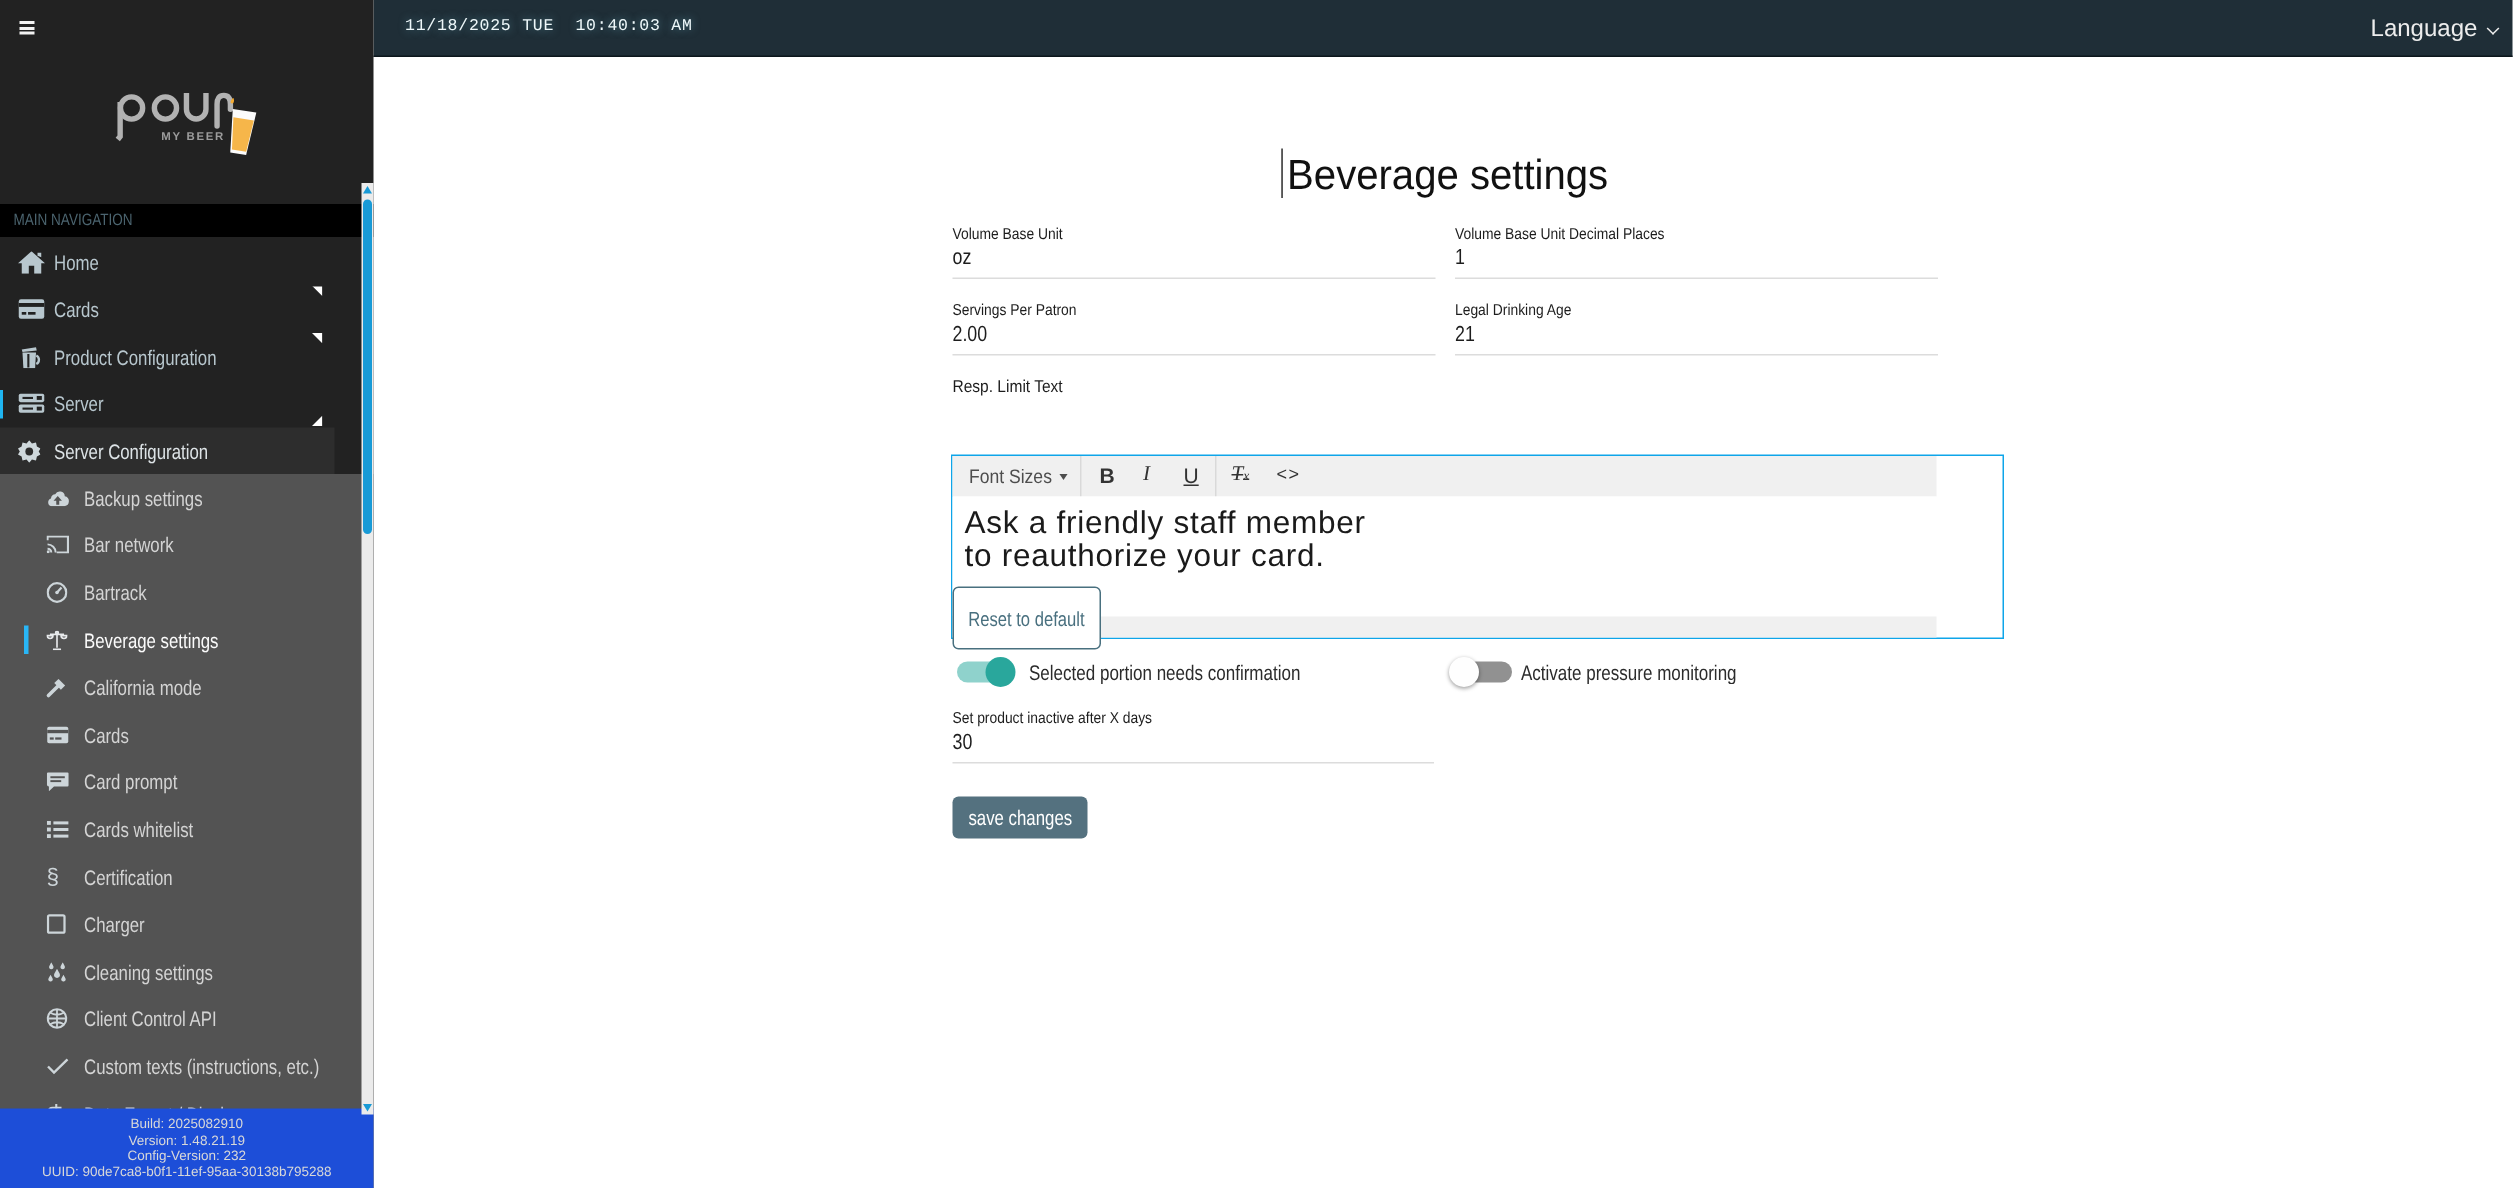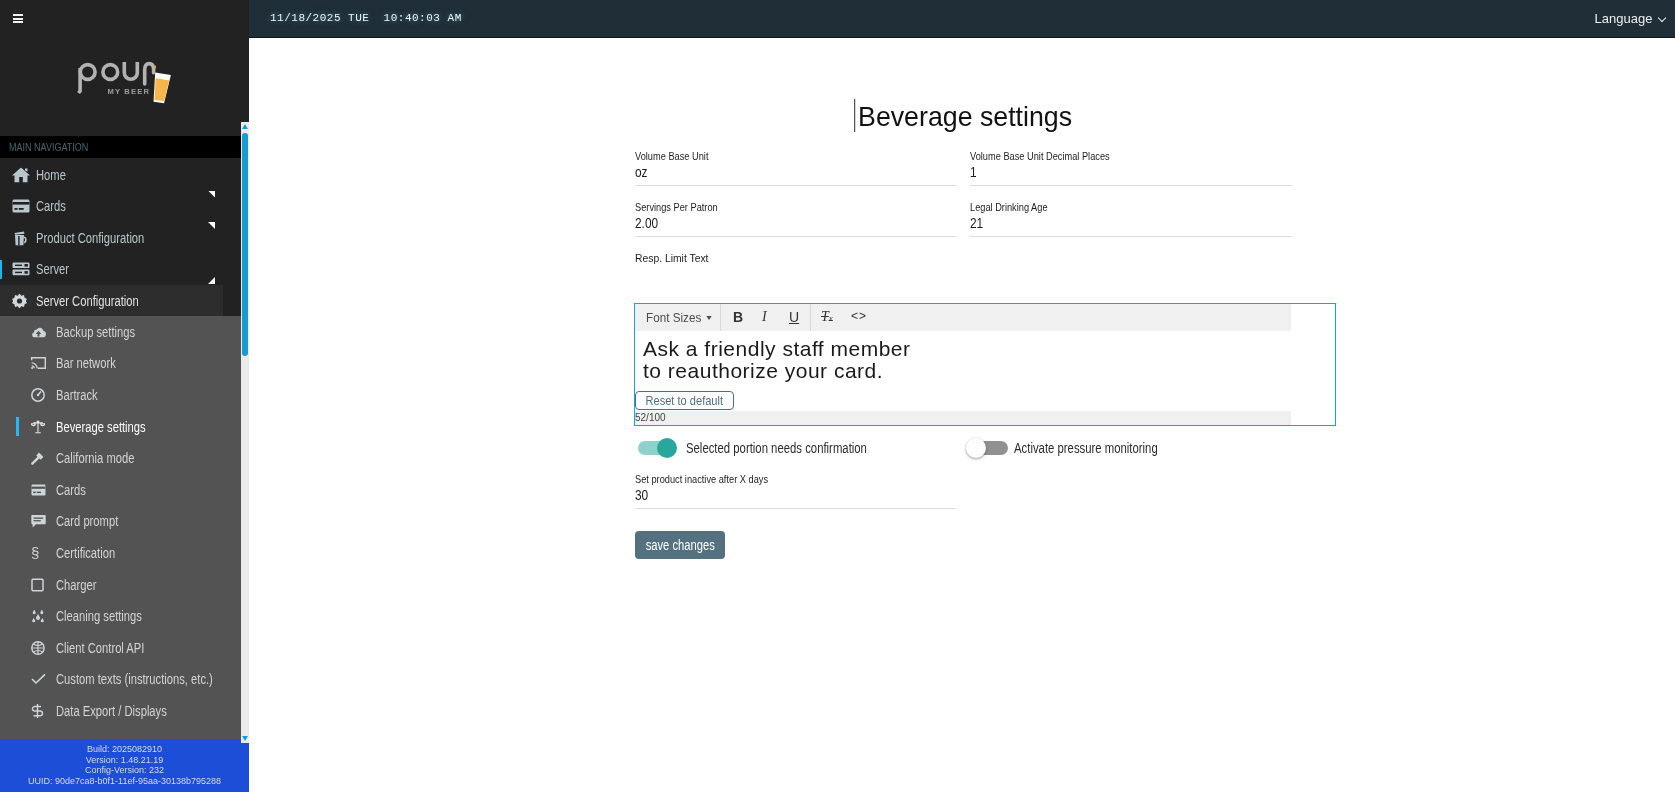--- a/index.html
+++ b/index.html
@@ -2,21 +2,21 @@
 <html><head>
 <meta charset="utf-8">
 <style>
 * { margin:0; padding:0; box-sizing:border-box; }
 html,body { width:1675px; height:792px; overflow:hidden; background:#fff;
   font-family:"Liberation Sans", sans-serif; }
 #topbar { position:absolute; left:249px; top:0; width:1426px; height:38px;
   background:#1f2e37; border-bottom:1px solid #0c161c; }
 #clock { position:absolute; left:21px; top:12px; font-family:"Liberation Mono", monospace;
   font-size:11px; color:#eef8fa; letter-spacing:0.5px; text-shadow:0 0 6px rgba(120,200,220,.55); }
-#lang { position:absolute; right:10px; top:11px; font-size:13px; color:#ededed; }
+#lang { position:absolute; right:10px; top:11px; font-size:16px; color:#ededed; }
 #lang .car { display:inline-block; width:6px; height:6px; border-right:1.5px solid #ededed; border-bottom:1.5px solid #ededed; transform:rotate(45deg); margin-left:3px; vertical-align:2px; }
 #lang .car { font-size:10px; }
 #sidebar { position:absolute; left:0; top:0; width:249px; height:792px; background:#222; }
 #burger { position:absolute; left:13px; top:14px; }
 #burger div { width:10px; height:2px; background:#f2f2f2; margin-bottom:1.5px; }
 #logo { position:absolute; left:60px; top:50px; }
 #mainnav-label { position:absolute; left:0; top:136px; width:249px; height:22px;
   background:#000000; color:#4b646f; font-size:11px; line-height:22px; }
 #mainnav-label span { display:inline-block; transform:scaleX(0.82); transform-origin:0 50%; margin-left:9px; }
 .nav1 { position:absolute; left:0; width:223px; height:31.5px; color:#b8c7ce; font-size:14px; }
@@ -52,21 +52,21 @@
 #toolbar { position:absolute; left:0; top:0; width:656px; height:27px; background:#f0f0f0; }
 #fontsizes { position:absolute; left:11px; top:6px; font-size:13px; color:#4d4d4d; transform:scaleX(0.9); transform-origin:0 50%; white-space:nowrap; }
 #fscaret { display:inline-block; width:0; height:0; border-left:3.5px solid transparent;
   border-right:3.5px solid transparent; border-top:4px solid #4d4d4d; margin-left:2px; vertical-align:2px; }
 .tsep { position:absolute; top:0; width:1px; height:27px; background:#d9d9d9; }
 .tbtn { position:absolute; top:5px; font-size:14px; color:#333; }
 #ebody { position:absolute; left:0; top:27px; width:656px; height:80px; background:#fff;
   font-size:21px; color:#1a1a1a; letter-spacing:0.5px; line-height:22.5px; padding:6.5px 0 0 8px; }
 #estatus { position:absolute; left:0; top:107px; width:656px; height:14px; background:#f0f0f0;
   font-size:10px; color:#444; text-align:left; padding-right:16px; line-height:14px; }
-#resetbtn { position:absolute; left:1px; top:352px; width:99px; height:19px; background:#fff;
+#resetbtn { position:absolute; left:1px; top:352px; width:99px; height:42px; background:#fff;
   border:1px solid #49707f; border-radius:4px; color:#49707f; font-size:13.5px;
   font-family:"Liberation Sans", sans-serif; }
 #resetbtn span { display:inline-block; transform:scaleX(0.82); }
 .togrow { position:absolute; height:22px; }
 .tog { position:relative; display:inline-block; width:33px; height:22px; vertical-align:middle; }
 .tog.off { width:42px; margin-right:-10px; }
 .tog .track { position:absolute; left:1px; top:4px; width:31px; height:14px; border-radius:7px; }
 .tog.off .track { left:11px; }
 .tog.on .track { background:#8fd2cc; }
 .tog.off .track { background:#919191; }
@@ -213,20 +213,33 @@
     </div>
     <div class="nav2">
       <svg class="ic" width="15" height="13" viewBox="0 0 15 13">
           <path fill="#cdd5d9" d="M1 0.5 L14 0.5 Q14.7 0.5 14.7 1.2 L14.7 9 Q14.7 9.8 14 9.8 L5 9.8 L1.6 13 L1.6 9.8 Q0.3 9.8 0.3 8.6 L0.3 1.2 Q0.3 0.5 1 0.5 Z"></path>
           <rect x="2.6" y="3" width="9.6" height="1.3" fill="#535353"></rect>
           <rect x="2.6" y="5.6" width="7.2" height="1.3" fill="#535353"></rect>
         </svg>
       <span class="txt">Card prompt</span>
     </div>
     <div class="nav2">
+      <svg class="ic" width="15" height="12" viewBox="0 0 15 12">
+          <g fill="#cdd5d9">
+            <rect x="0.3" y="0.3" width="2.6" height="2.6"></rect>
+            <rect x="0.3" y="4.7" width="2.6" height="2.6"></rect>
+            <rect x="0.3" y="9.1" width="2.6" height="2.6"></rect>
+            <rect x="4.6" y="0.6" width="10" height="2"></rect>
+            <rect x="4.6" y="5" width="10" height="2"></rect>
+            <rect x="4.6" y="9.4" width="10" height="2"></rect>
+          </g>
+        </svg>
+      <span class="txt">Cards whitelist</span>
+    </div>
+    <div class="nav2">
       <span class="ic" style="color:#cdd5d9;font-size:15px;line-height:12px;">§</span>
       <span class="txt">Certification</span>
     </div>
     <div class="nav2">
       <svg class="ic" width="13" height="14" viewBox="0 0 13 14">
           <rect x="1" y="1.2" width="11" height="11.6" rx="1" fill="none" stroke="#cdd5d9" stroke-width="1.5"></rect>
         </svg>
       <span class="txt">Charger</span>
     </div>
     <div class="nav2">

